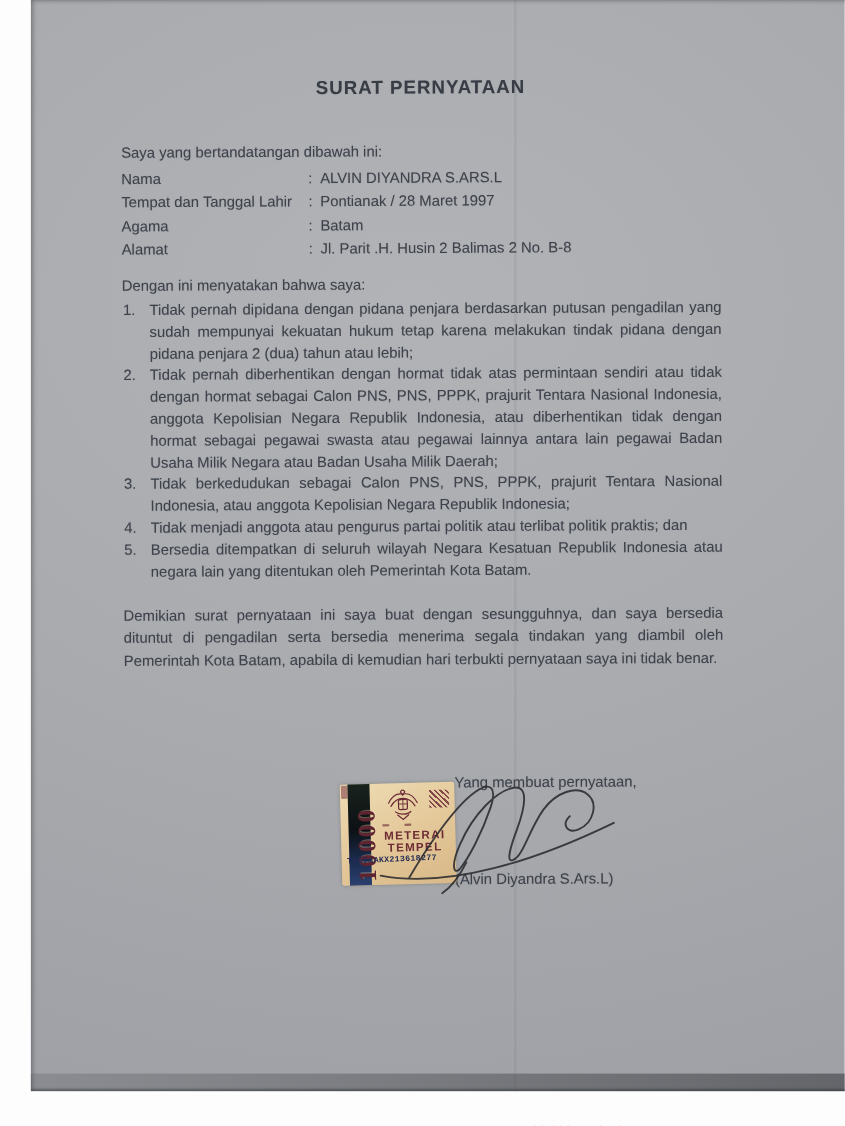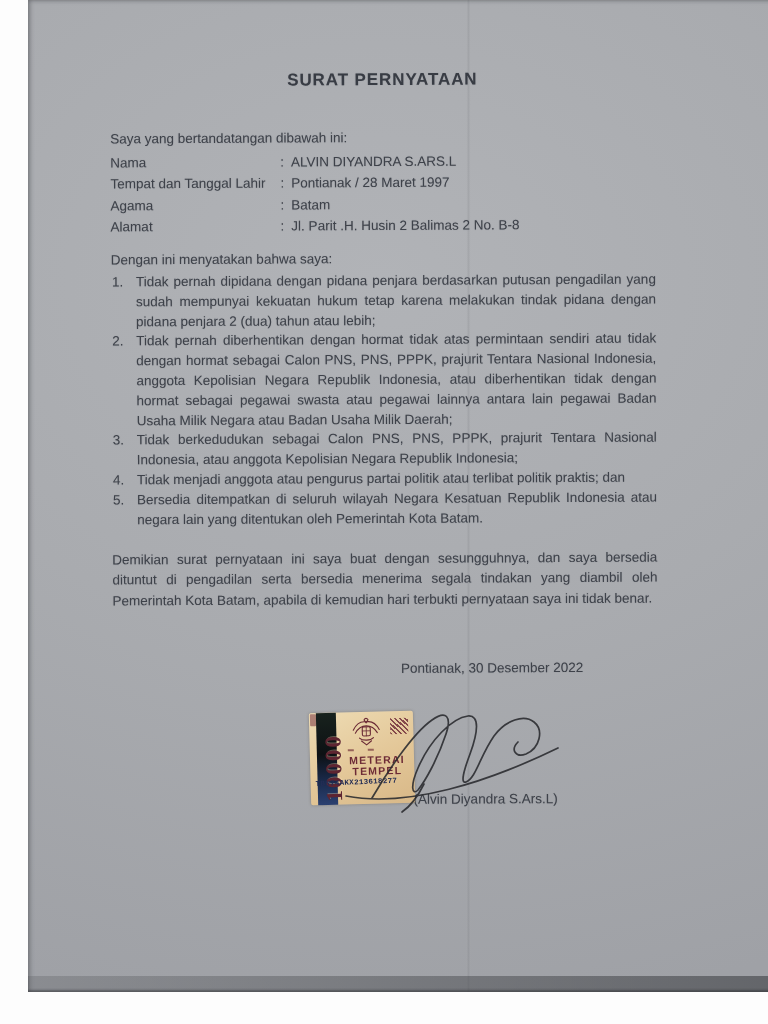--- a/index.html
+++ b/index.html
@@ -154,21 +154,21 @@
           <span class="txt">Tidak menjadi anggota atau pengurus partai politik atau terlibat politik praktis; dan</span>
         </li>
         <li>
           <span class="num">5.</span>
           <span class="txt">Bersedia ditempatkan di seluruh wilayah Negara Kesatuan Republik Indonesia atau negara lain yang ditentukan oleh Pemerintah Kota Batam.</span>
         </li>
       </ol>
 
       <div class="closing">Demikian surat pernyataan ini saya buat dengan sesungguhnya, dan saya bersedia dituntut di pengadilan serta bersedia menerima segala tindakan yang diambil oleh Pemerintah Kota Batam, apabila di kemudian hari terbukti pernyataan saya ini tidak benar.</div>
 
-      <div class="place-date">Pontianak, 30 Desember 2022</div>
+      <div class="sig-caption">Yang membuat pernyataan,</div>
       <div class="signer-name">(Alvin Diyandra S.Ars.L)</div>
     </div>
 
     <div class="stamp">
       <div class="corner-smudge"></div>
       <div class="strip"></div>
       <div class="denom">10000</div>
       <svg class="garuda" viewBox="0 0 34 34">
         <g fill="none" stroke="#6b2b36" stroke-width="1.1" stroke-linecap="round">
           <path d="M4,14 C7,8 12,5 17,6 C22,5 27,8 30,14"></path>

